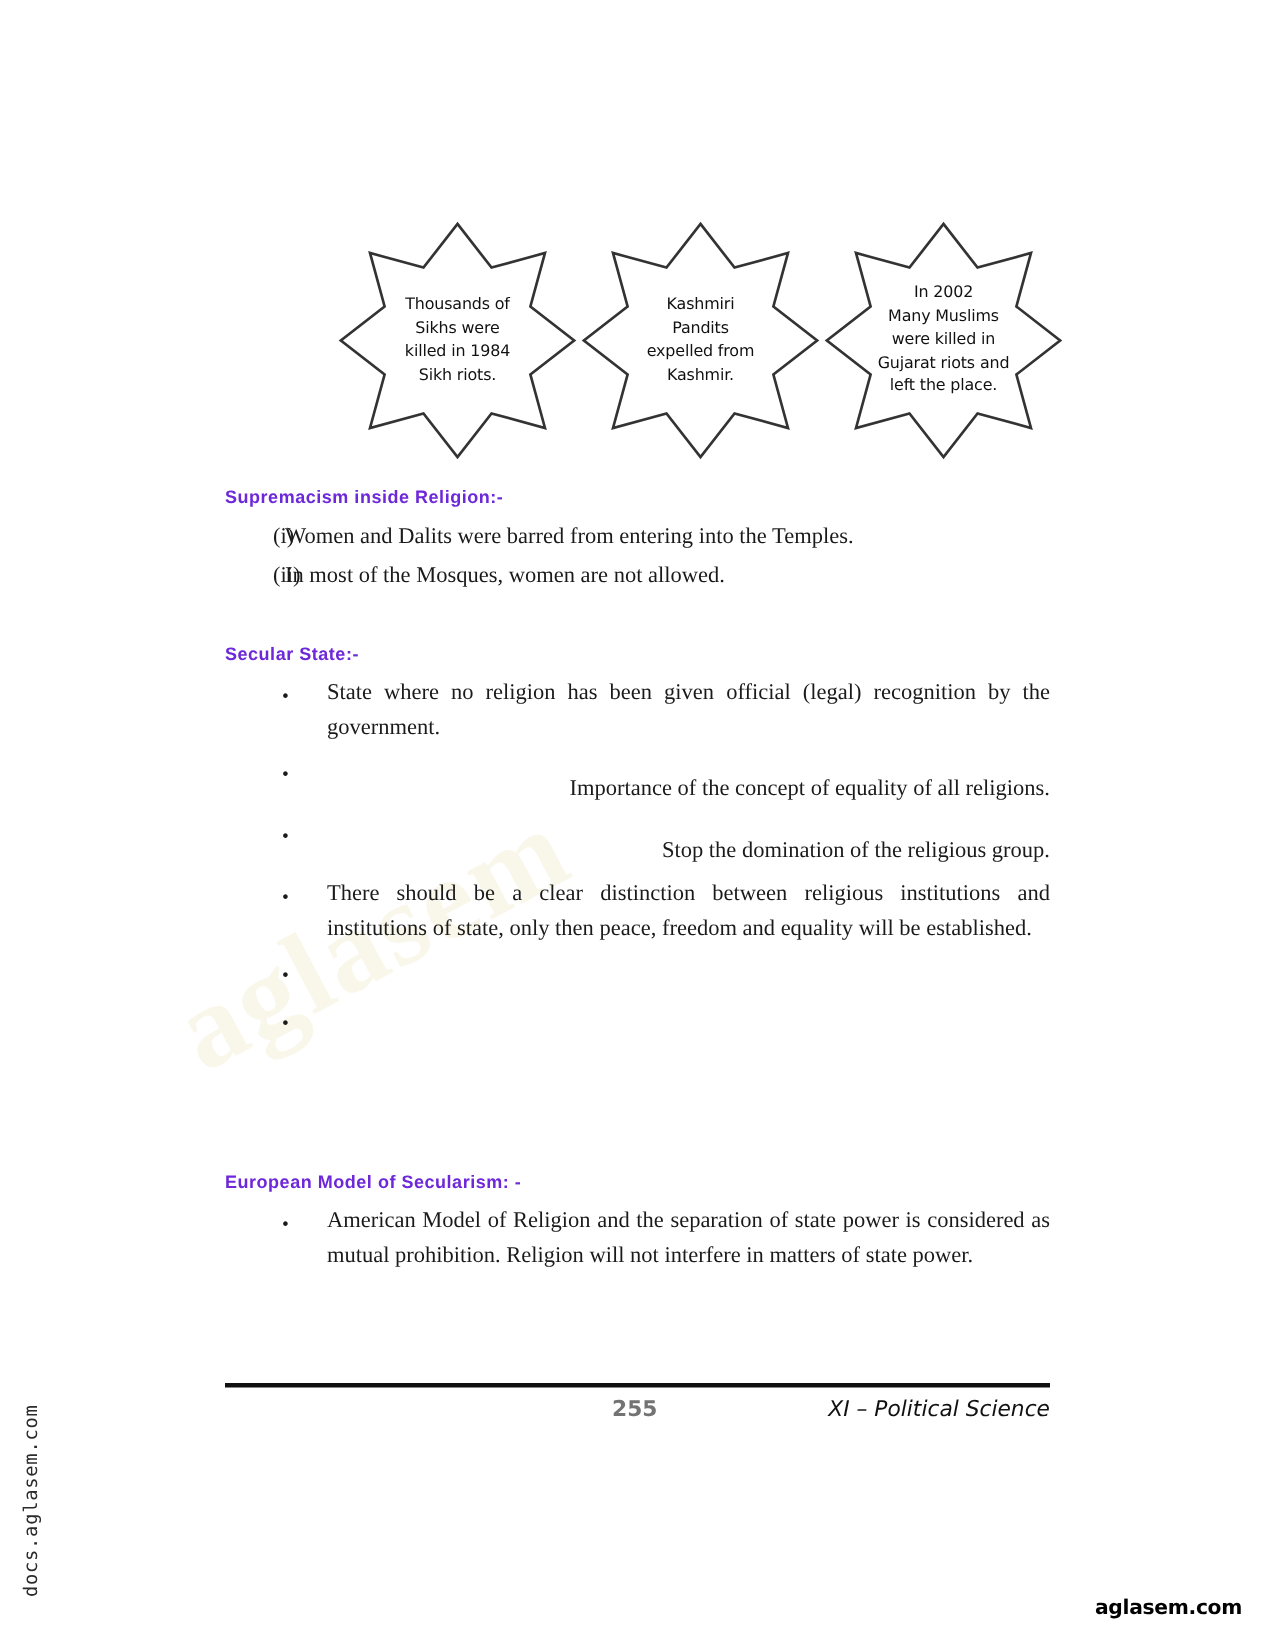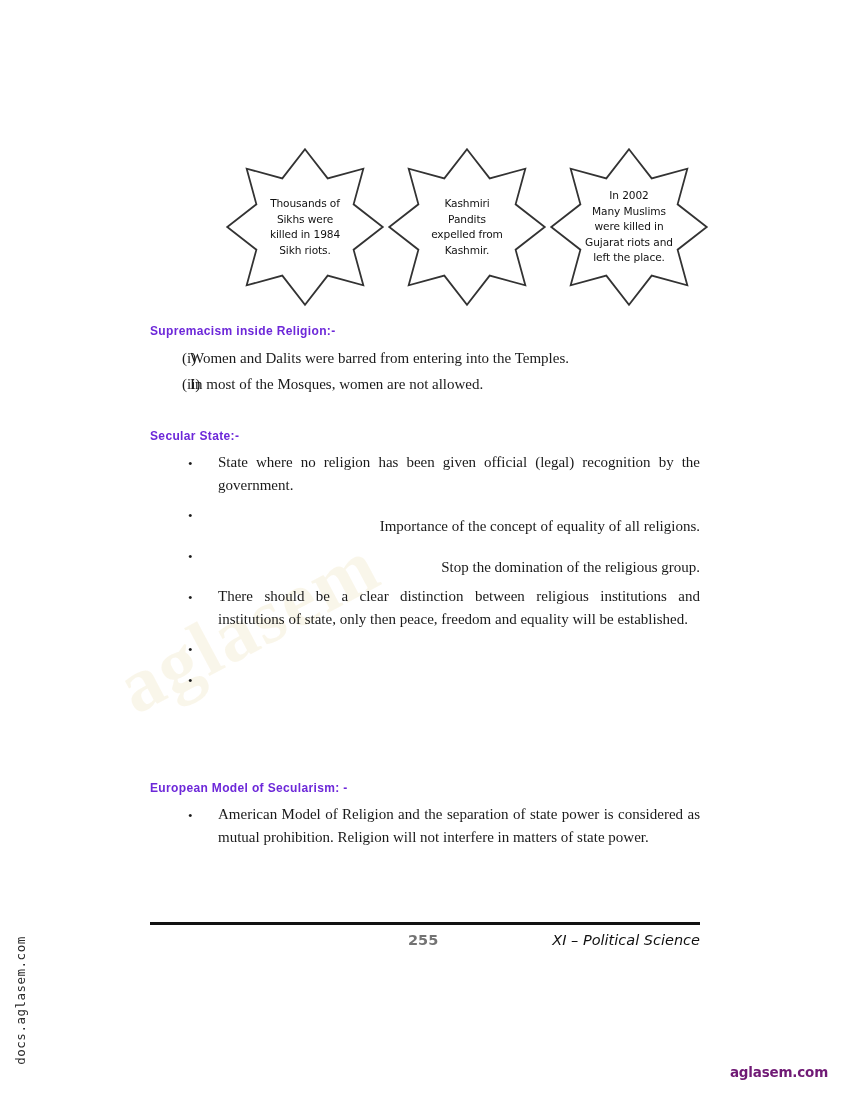--- a/index.html
+++ b/index.html
@@ -209,21 +209,21 @@
 
   
   #corner-brand {
     position: absolute;
     right: 22px;
     bottom: 20px;
     z-index: 3;
     font-family: "DejaVu Sans", "Liberation Sans", sans-serif;
     font-weight: bold;
     font-size: 13.5px;
-    color: #701a75;
+    color: #000000;
     letter-spacing: -0.2px;
   }
 </style>
 </head>
 <body>
 
 <div id="bg-watermark">
   <span>aglasem</span>
 </div>
 

